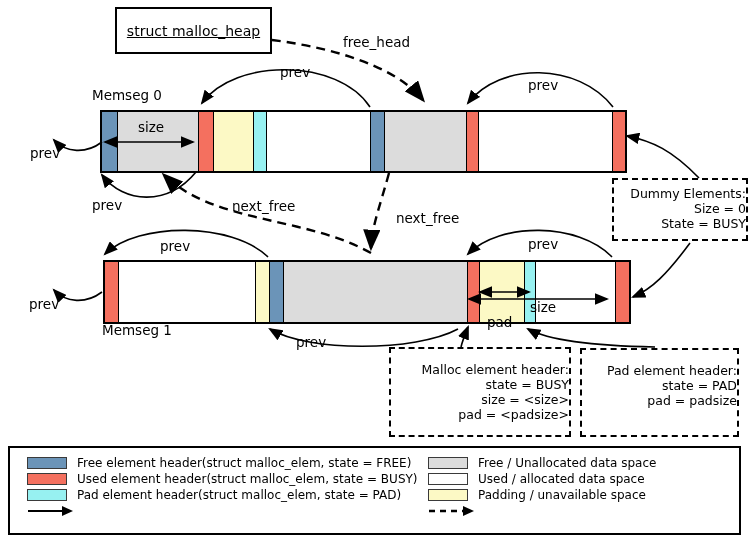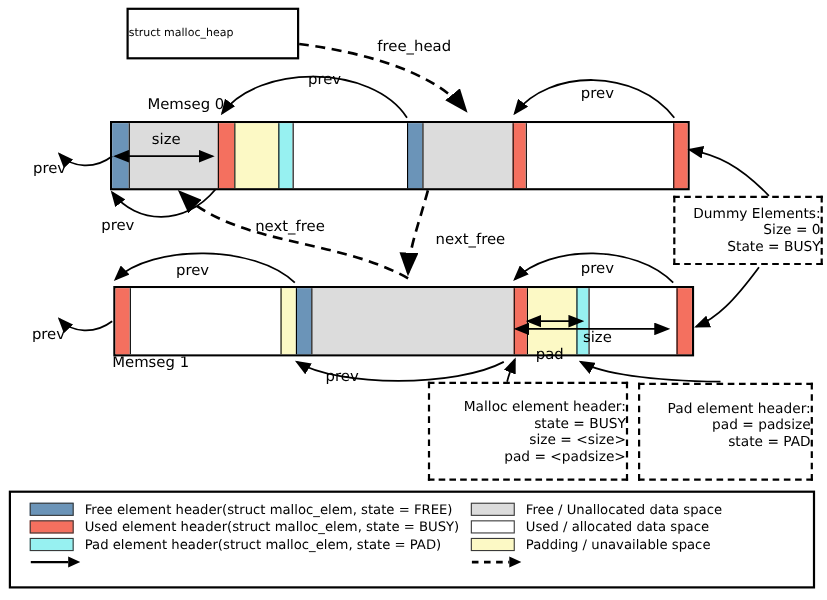--- a/index.html
+++ b/index.html
@@ -6,22 +6,23 @@
   #stage{
     position:relative;width:752px;height:545px;background:#fff;overflow:hidden;
     font-family:"DejaVu Sans", sans-serif;color:#000;
   }
   .lbl{position:absolute;font-size:13.5px;line-height:1;white-space:nowrap;}
   .bar{position:absolute;display:flex;border:2px solid #000;background:#fff;}
   .seg{height:100%;box-sizing:border-box;border-left:1.5px solid #000;}
   .seg:first-child{border-left:none;}
   .solidbox{
     position:absolute;border:2.5px solid #000;background:#fff;
-    display:flex;align-items:center;
-    font-size:10px;
+    display:flex;align-items:center;justify-content:center;
+    font-size:14px;
+    text-decoration:underline;
   }
   .dashbox{
     position:absolute;border:2px dashed #000;background:#fff;
     font-size:12.5px;line-height:15px;box-sizing:border-box;text-align:right;
   }
   .dashbox div{white-space:nowrap;}
   #legend{
     position:absolute;left:8px;top:446px;width:733px;height:89px;
     border:2px solid #000;box-sizing:border-box;background:#fff;text-decoration:underline;
   }
@@ -34,21 +35,21 @@
 </style>
 </head>
 <body>
 
 <div id="stage">
 
   <div class="solidbox" style="left:115px;top:7px;width:153px;height:43px;">
     <span>struct malloc_heap</span>
   </div>
 
-  <div class="lbl" style="left:92px;top:89px;margin-left:42px;">Memseg 0</div>
+  <div class="lbl" style="left:92px;top:89px;">Memseg 0</div>
   <div class="lbl" style="left:102px;top:324px;">Memseg 1</div>
 
   <div class="bar" style="left:100px;top:110px;width:523px;height:59px;">
       <div class="seg" style="width: 15px; background: rgb(107, 148, 184);"></div>
       <div class="seg" style="width: 81px; background: rgb(220, 220, 220);"></div>
       <div class="seg" style="width: 15px; background: rgb(244, 112, 95);"></div>
       <div class="seg" style="width: 40px; background: rgb(252, 249, 197);"></div>
       <div class="seg" style="width: 13px; background: rgb(151, 241, 241);"></div>
       <div class="seg" style="width: 104px; background: rgb(255, 255, 255);"></div>
       <div class="seg" style="width: 14px; background: rgb(107, 148, 184);"></div>
@@ -95,22 +96,22 @@
 
   <div class="dashbox" style="left:389px;top:347px;width:182px;height:90px;padding:13px 0 0 14px;">
     <div>Malloc element header:</div>
     <div>state = BUSY</div>
     <div>size = &lt;size&gt;</div>
     <div>pad = &lt;padsize&gt;</div>
   </div>
 
   <div class="dashbox" style="left:580px;top:348px;width:159px;height:89px;padding:13px 0 0 13px;">
     <div>Pad element header:</div>
+    <div>state = PAD</div>
     <div>pad = padsize</div>
-    <div>state = PAD</div>
   </div>
 
   <div id="legend">
     <div class="lcol" style="left:17px;">
         <div class="lrow">
           <div class="swatch" style="background: rgb(107, 148, 184);"></div>
           <span class="txt">Free element header(struct malloc_elem, state = FREE)</span>
         </div>
         <div class="lrow">
           <div class="swatch" style="background: rgb(244, 112, 95);"></div>

